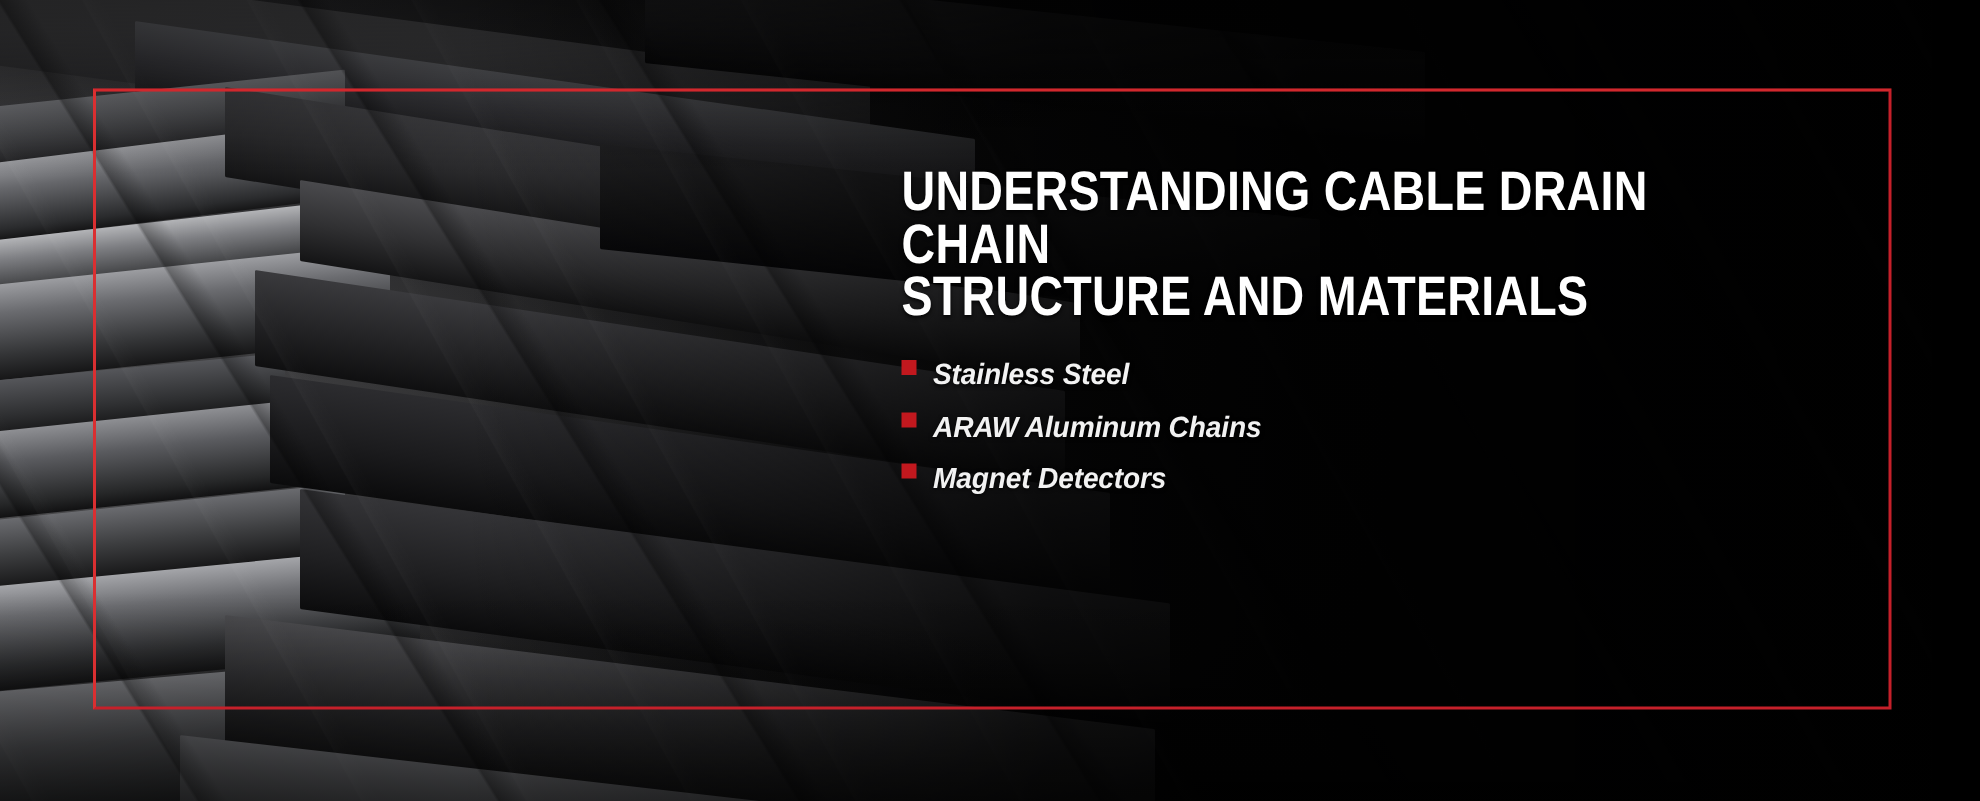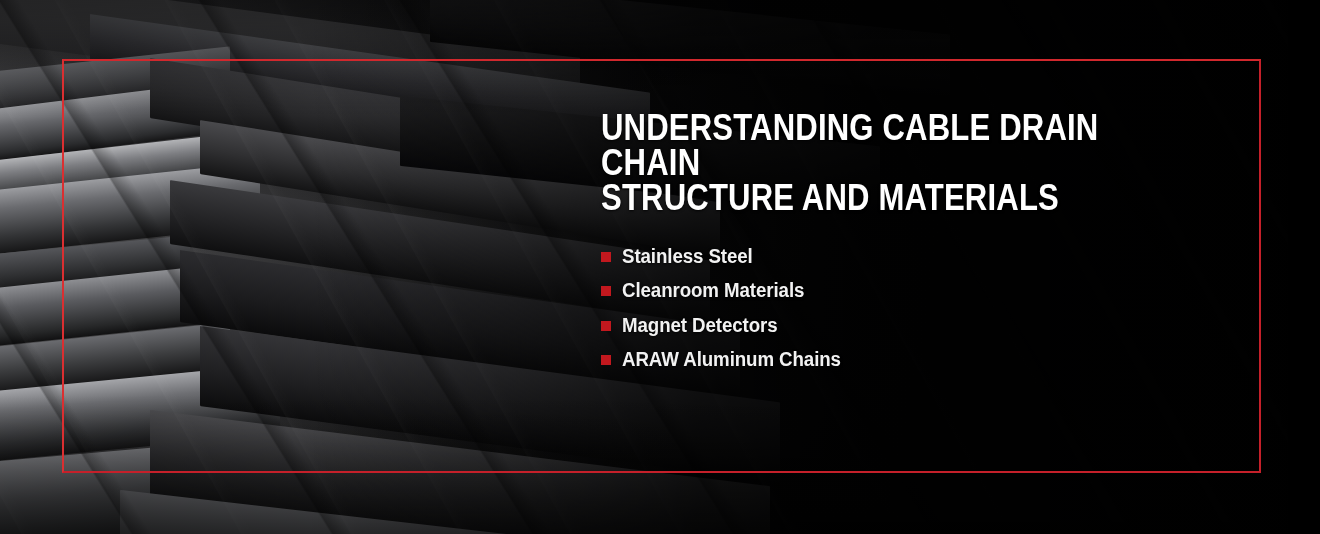--- a/index.html
+++ b/index.html
@@ -112,22 +112,23 @@
     text-shadow:0 1px 3px rgba(0,0,0,.85);
   }
 
   .bullet-list {
     list-style:none;
     margin-top:24px;
   }
 
   .bullet-item {
     display:flex;
-    align-items:center;
+    align-items:flex-start;
     height:34.5px;
+    font-style:italic;
   }
 
   .bullet-square {
     width:10px; height:10px;
     background:#c2181e;
     flex:0 0 10px;
     margin-right:11px;
     margin-top:1px;
   }
 
@@ -208,31 +209,27 @@
 
     <ul class="bullet-list">
 
       <li class="bullet-item">
         <span class="bullet-square"></span>
         <span class="bullet-label">Stainless Steel</span>
       </li>
 
 
 
+
       <li class="bullet-item">
         <span class="bullet-square"></span>
-        <span class="bullet-label">Cleanroom Materials</span>
+        <span class="bullet-label">ARAW Aluminum Chains</span>
       </li>
 
       <li class="bullet-item">
         <span class="bullet-square"></span>
         <span class="bullet-label">Magnet Detectors</span>
       </li>
 
-      <li class="bullet-item">
-        <span class="bullet-square"></span>
-        <span class="bullet-label">ARAW Aluminum Chains</span>
-      </li>
-
     </ul>
   </div>
 
 </div>
 
 </body></html>

